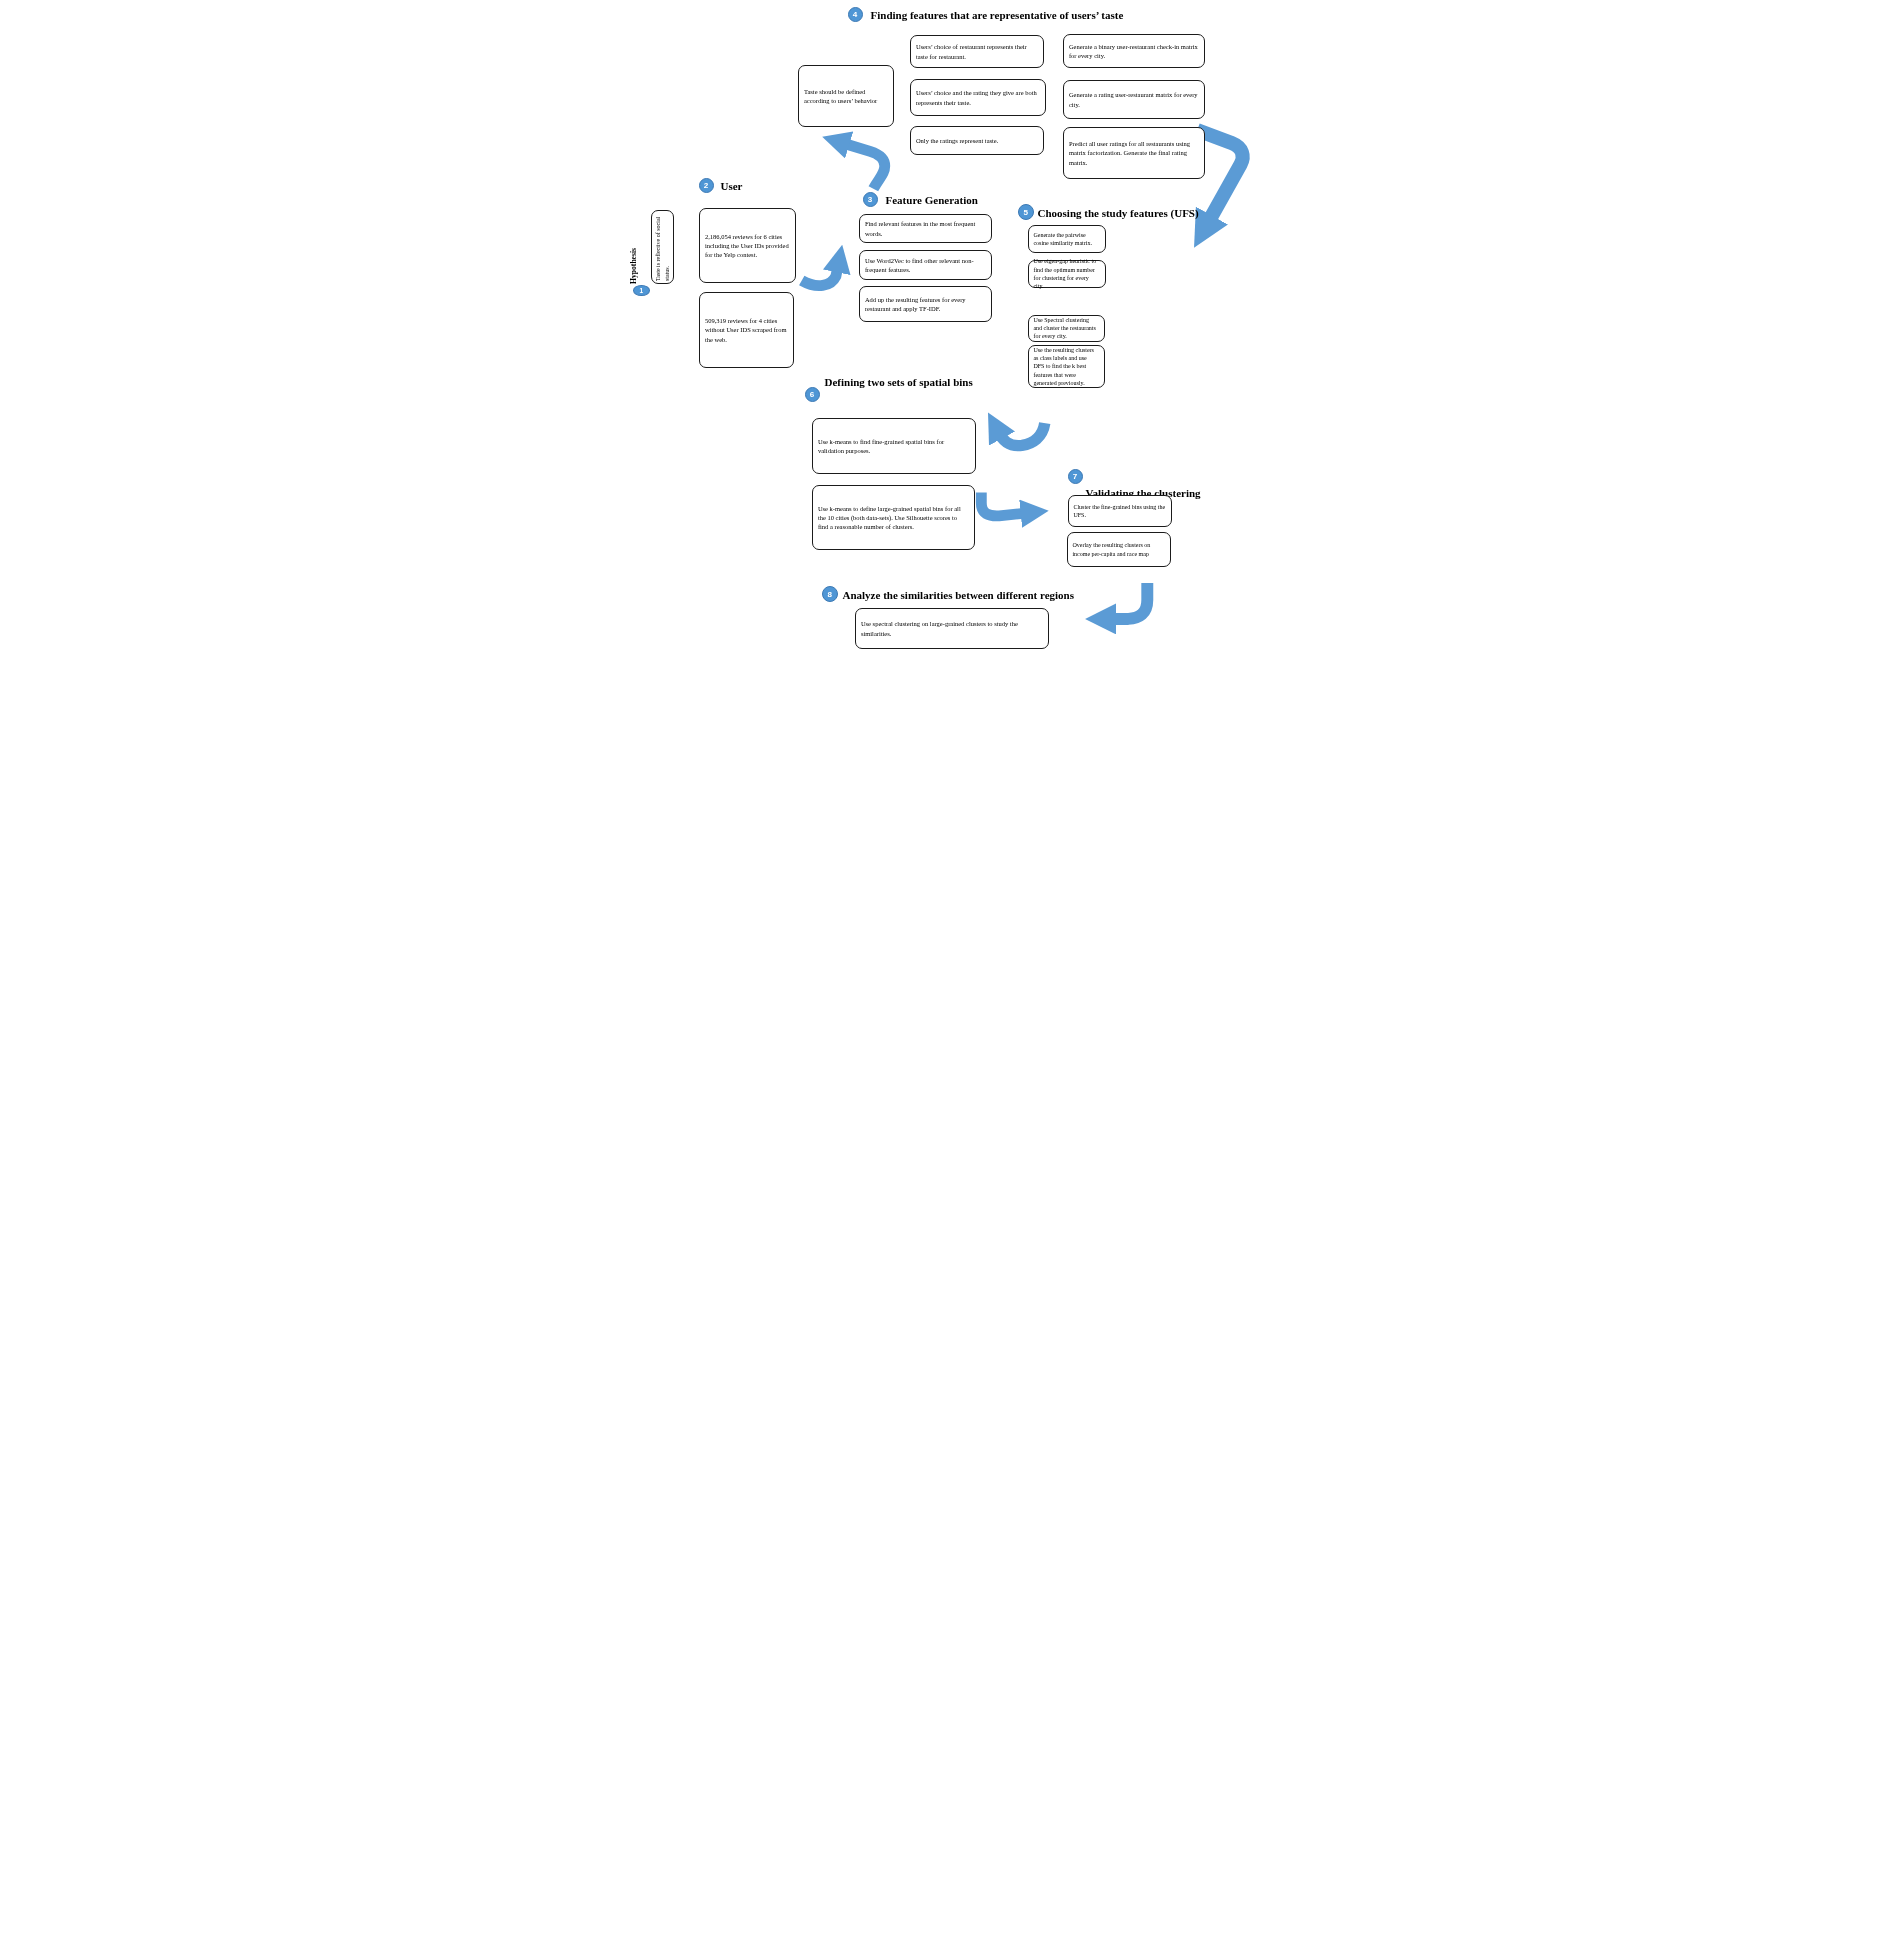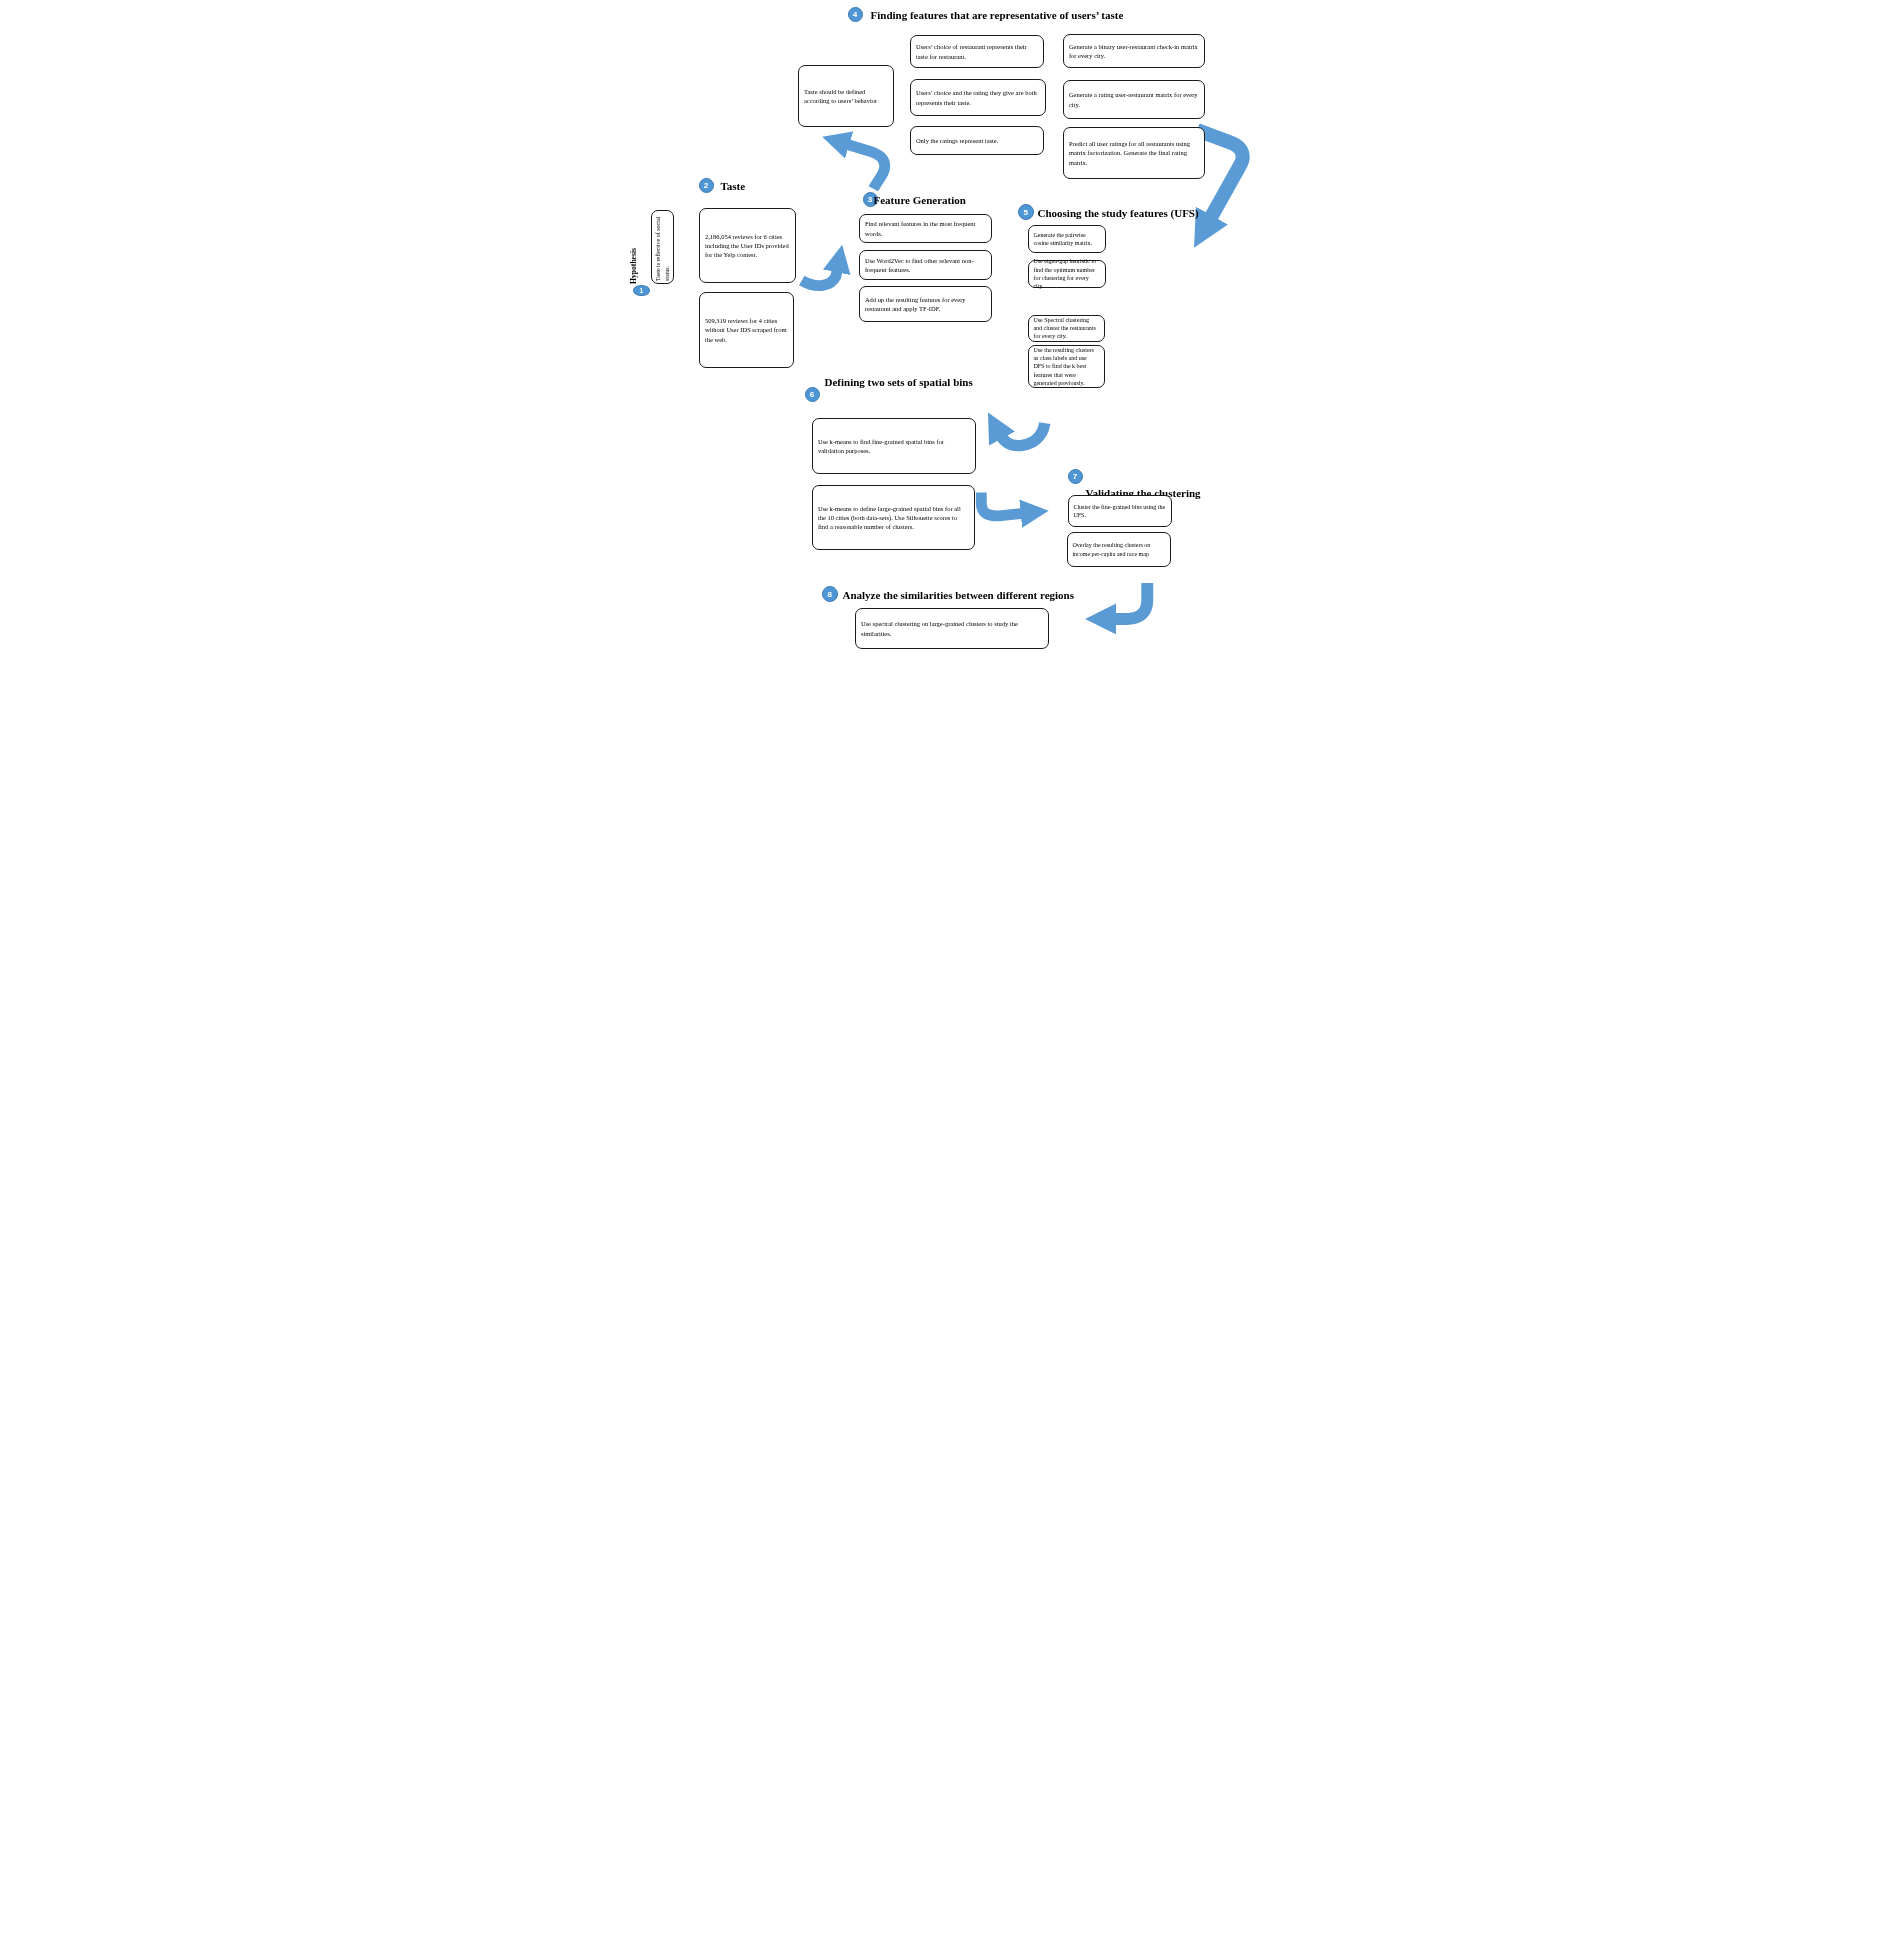--- a/index.html
+++ b/index.html
@@ -33,26 +33,26 @@
     <path d="M 772,780 C 768,806 750,818 730,821 C 706,824 694,812 686,795 L 679,782" fill="none" stroke="#5b9bd5" stroke-width="21" marker-end="url(#ah)"></path>
     <path d="M 655,908 L 655,927 C 655,947 668,952 688,951 L 756,944" fill="none" stroke="#5b9bd5" stroke-width="20" marker-end="url(#ah)"></path>
     <path d="M 961,1075 L 961,1106 C 961,1131 946,1140 926,1141 L 872,1141" fill="none" stroke="#5b9bd5" stroke-width="22" marker-end="url(#ah)"></path>
   </svg>
 
   <div class="title vtext" style="left:3.3px;top:248px;font-size:7.6px;">Hypothesis</div>
   <div class="box vtext" style="left:25.5px;top:210px;width:23px;height:74px;font-size:6px;justify-content:center;align-items:center;padding:2.2px;">Taste is reflective of social status.</div>
   <div class="badge" style="left:7px;top:285px;width:17.4px;height:11px;border-radius:50%;font-size:6.5px;">1</div>
 
   <div class="badge" style="left:73px;top:178px;">2</div>
-  <div class="title" style="left:95px;top:180px;">Taste</div>
+  <div class="title" style="left:95px;top:180px;">User</div>
   <div class="box" style="left:73px;top:208px;width:97px;height:75px;">2,186,054 reviews for 6 cities including the User IDs provided for the Yelp contest.</div>
   <div class="box" style="left:73px;top:292px;width:95px;height:76px;">509,319 reviews for 4 cities without User IDS scraped from the web.</div>
 
   <div class="badge" style="left:237px;top:192px;">3</div>
-  <div class="title" style="left:248px;top:194px;">Feature Generation</div>
+  <div class="title" style="left:260px;top:194px;">Feature Generation</div>
   <div class="box" style="left:233px;top:214px;width:133px;height:29px;">Find relevant features in the most frequent words.</div>
   <div class="box" style="left:233px;top:250px;width:133px;height:30px;">Use Word2Vec to find other relevant non-frequent features.</div>
   <div class="box" style="left:233px;top:286px;width:133px;height:36px;">Add up the resulting features for every restaurant and apply TF-IDF.</div>
 
   <div class="badge" style="left:222px;top:6.5px;">4</div>
   <div class="title" style="left:245px;top:8.7px;">Finding features that are representative of users’ taste</div>
   <div class="box" style="left:172px;top:65px;width:96px;height:62px;">Taste should be defined according to users’ behavior</div>
   <div class="box" style="left:284px;top:35px;width:134px;height:33px;">Users’ choice of restaurant represents their taste for restaurant.</div>
   <div class="box" style="left:284px;top:79px;width:136px;height:37px;">Users’ choice and the rating they give are both represents their taste.</div>
   <div class="box" style="left:284px;top:126px;width:134px;height:29px;">Only the ratings represent taste.</div>

